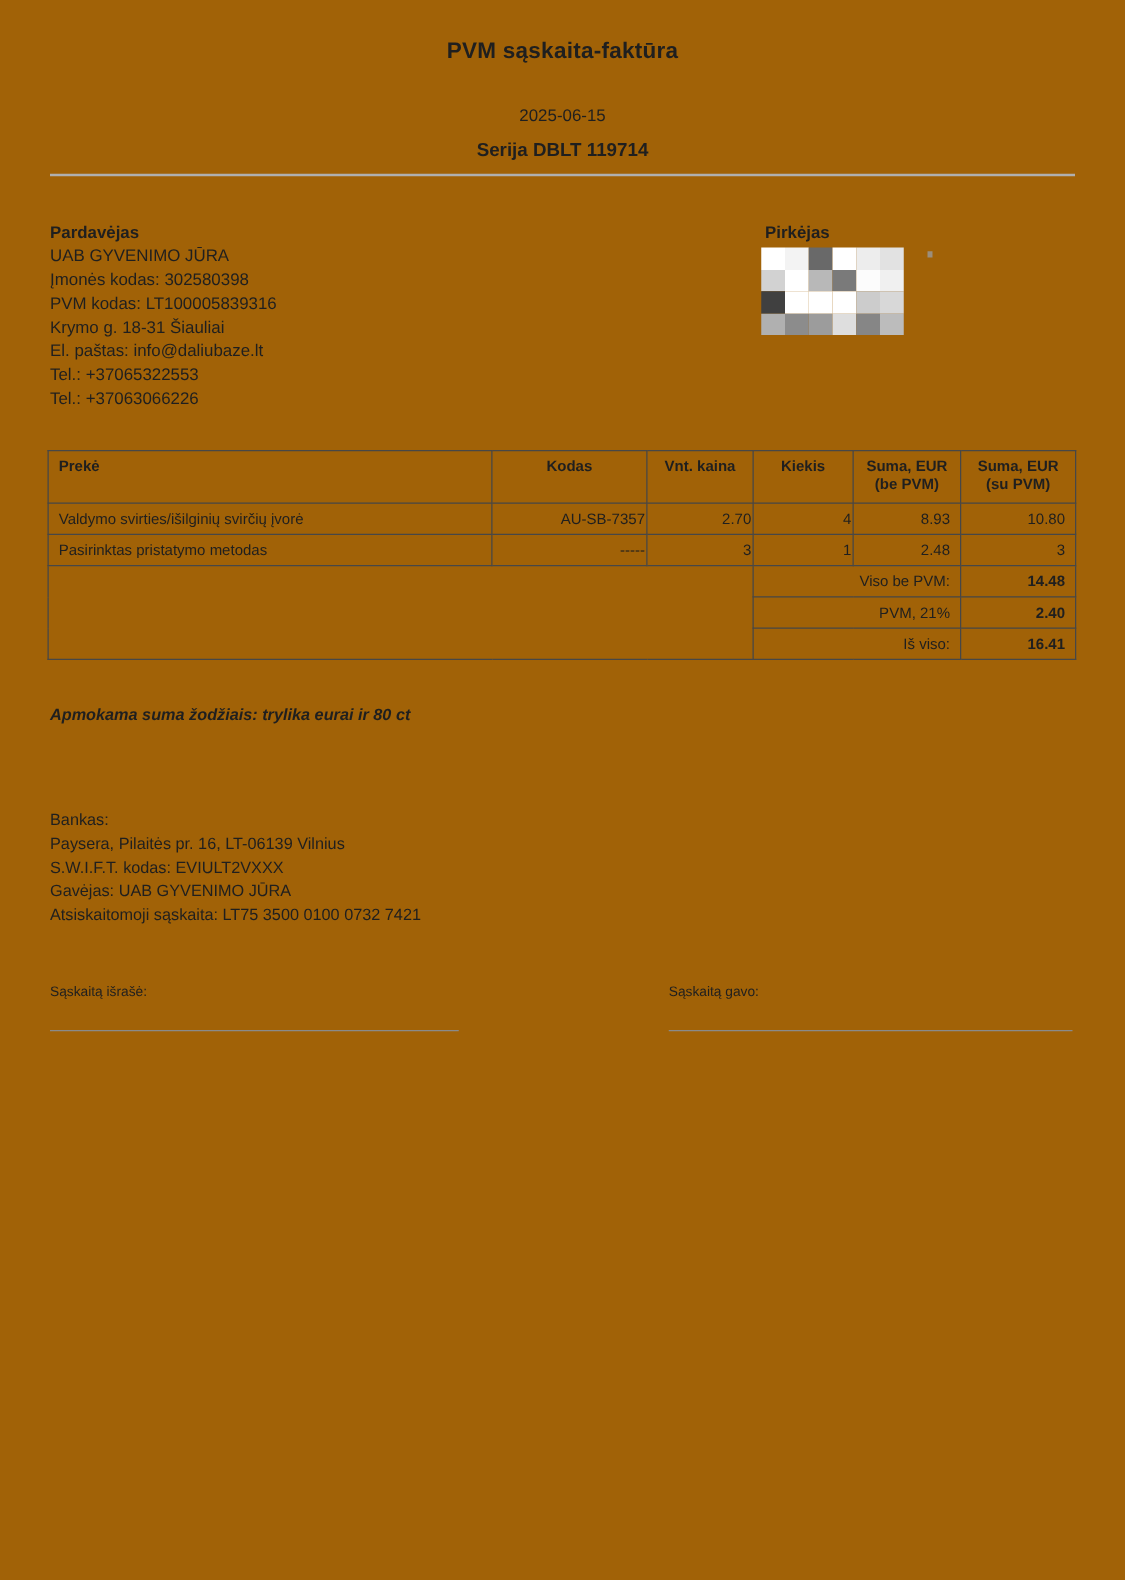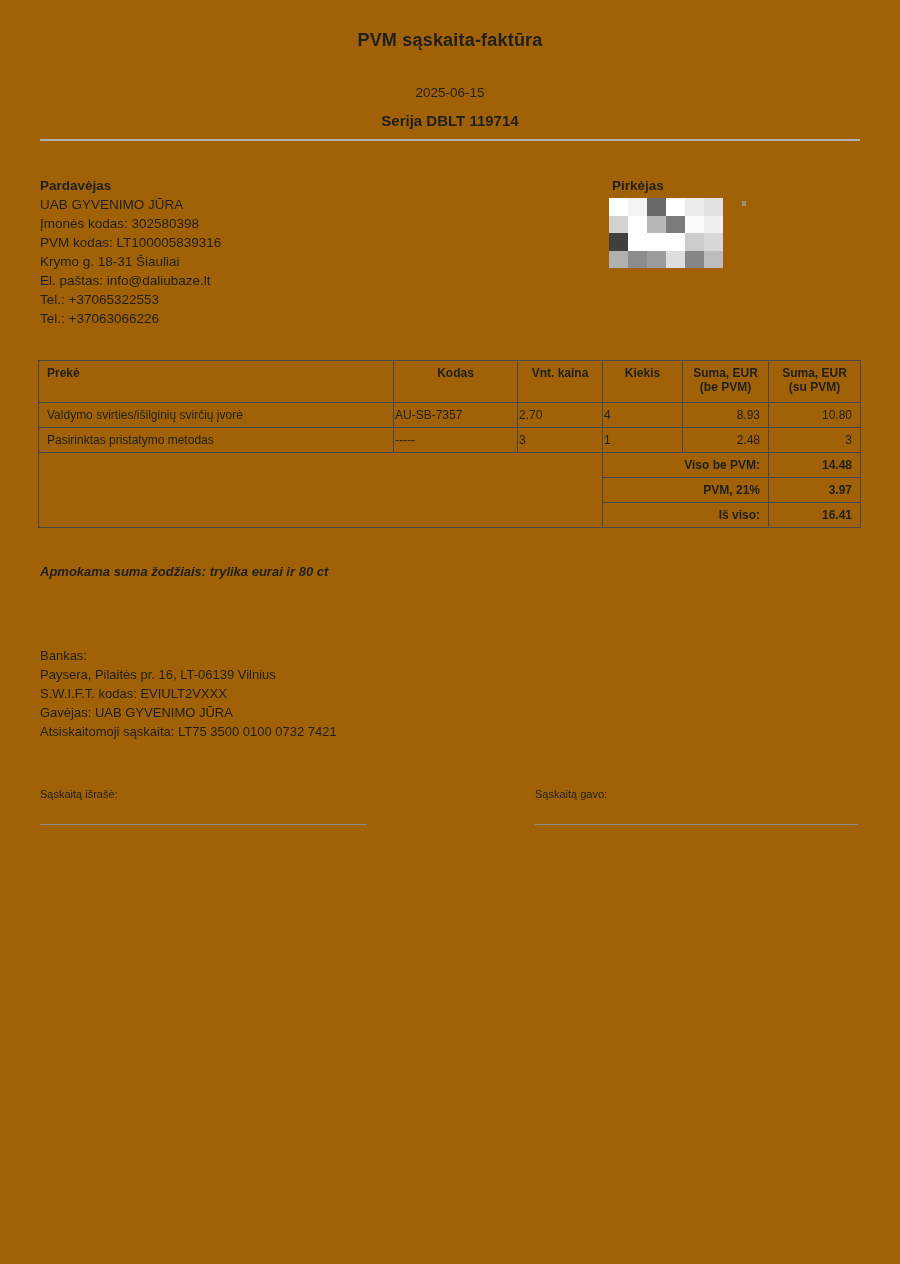--- a/index.html
+++ b/index.html
@@ -46,23 +46,23 @@
     border-collapse: collapse; table-layout: fixed; width: 822px;
     font-size: 12px; color: #1f1f1f;
   }
   .items-table td, .items-table th { border: 1px solid #474747; overflow: hidden; }
   .items-table th { font-weight: bold; vertical-align: top; padding: 5px 6px 0 6px; }
   .items-table .th-name { text-align: left; padding-left: 8px; }
   .hdr-row { height: 42px; }
   .item-row { height: 25px; }
   .totals-row { height: 25px; }
   .cell-name { text-align: left; padding-left: 8px; }
-  .cell-center { text-align: left; }
+  .cell-center { text-align: right; }
   .cell-num { text-align: right; padding-right: 8px; }
-  .totals-label { font-weight: bold; text-align: right; padding-right: 8px; }
+  .totals-label { font-weight: normal; text-align: right; padding-right: 8px; }
   .totals-value { font-weight: bold; text-align: right; padding-right: 8px; }
   .amount-words {
     position: absolute; top: 564px; left: 40px;
     font-size: 13px; font-weight: bold; font-style: italic;
   }
   .bank-block {
     position: absolute; top: 646px; left: 40px;
     font-size: 13px; line-height: 19px;
   }
   .sig-label { position: absolute; top: 788px; font-size: 11px; }
@@ -164,21 +164,21 @@
         <td class="cell-num">2.48</td>
         <td class="cell-num">3</td>
       </tr>
       <tr class="totals-row">
         <td colspan="3" rowspan="3"></td>
         <td colspan="2" class="totals-label">Viso be PVM:</td>
         <td class="totals-value">14.48</td>
       </tr>
       <tr class="totals-row">
         <td colspan="2" class="totals-label">PVM, 21%</td>
-        <td class="totals-value">3.97</td>
+        <td class="totals-value">2.40</td>
       </tr>
       <tr class="totals-row">
         <td colspan="2" class="totals-label">Iš viso:</td>
         <td class="totals-value">16.41</td>
       </tr>
     </tbody>
   </table>
 
   <div class="amount-words">Apmokama suma žodžiais: trylika eurai ir 80 ct</div>
 

